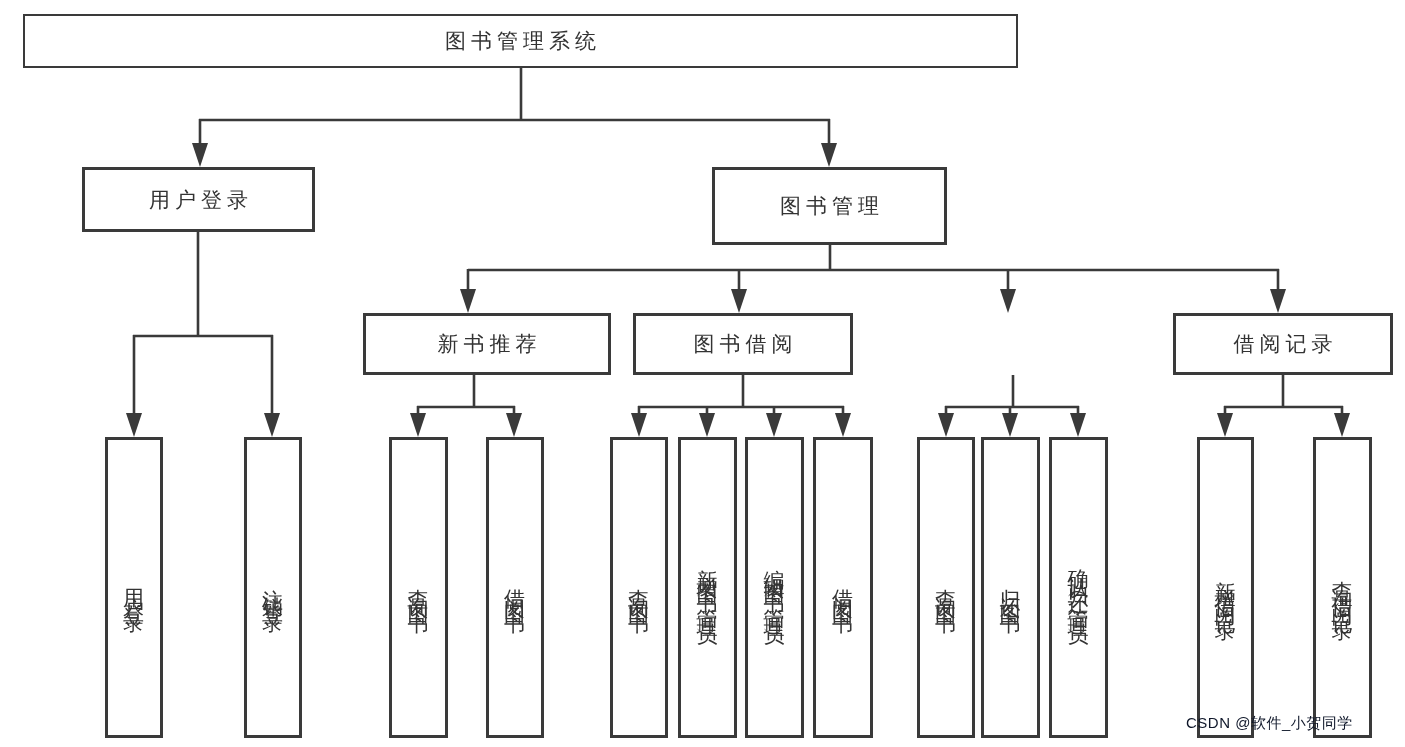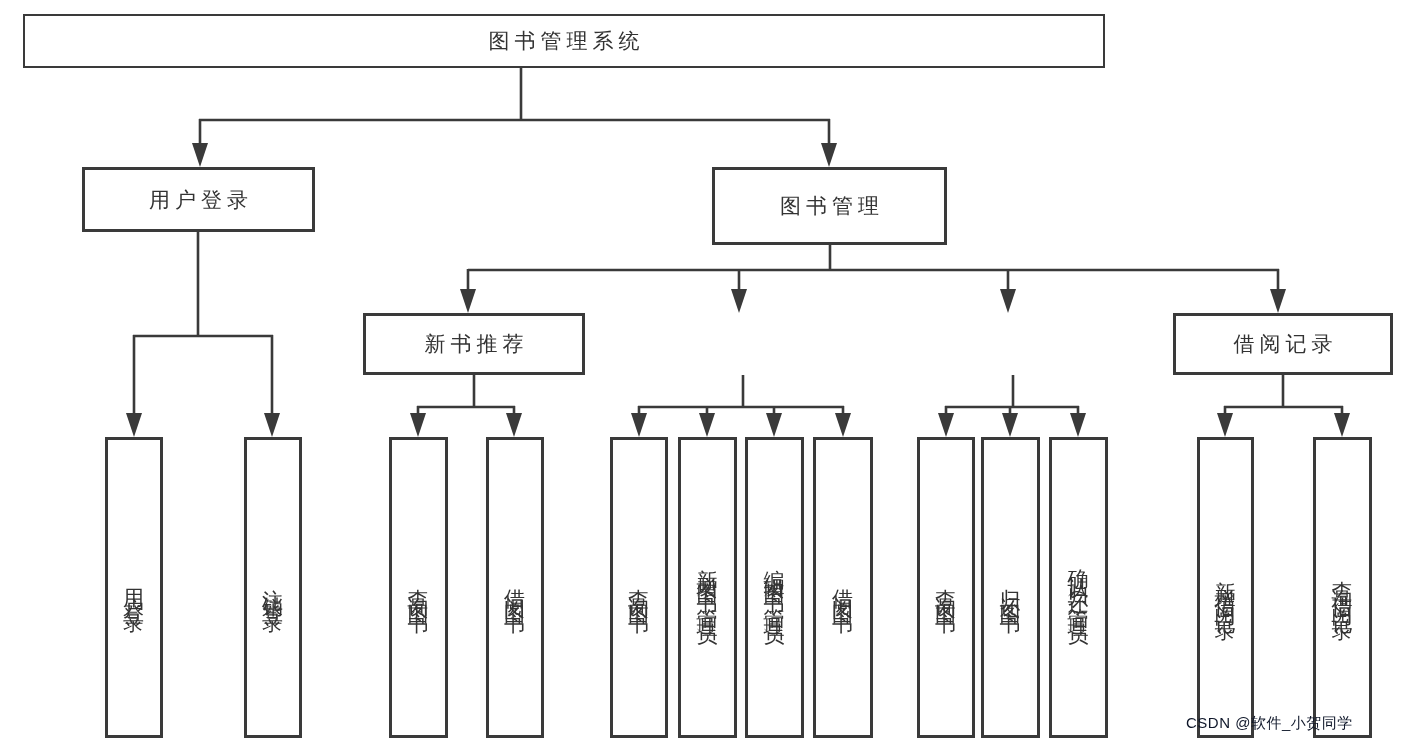--- a/index.html
+++ b/index.html
@@ -101,26 +101,27 @@
       <polygon points="766,413 782,413 774,437"></polygon>
       <polygon points="835,413 851,413 843,437"></polygon>
       <polygon points="938,413 954,413 946,437"></polygon>
       <polygon points="1002,413 1018,413 1010,437"></polygon>
       <polygon points="1070,413 1086,413 1078,437"></polygon>
       <polygon points="1217,413 1233,413 1225,437"></polygon>
       <polygon points="1334,413 1350,413 1342,437"></polygon>
     </g>
   </svg>
 
-  <div class="node root" style="left:23px; top:14px; width:1082px; height:54px;">图书管理系统</div>
+  <div class="node root" style="left:23px; top:14px; width:995px; height:54px;">图书管理系统</div>
 
   <div class="node" style="left:82px; top:167px; width:233px; height:65px;">用户登录</div>
   <div class="node" style="left:712px; top:167px; width:235px; height:78px;">图书管理</div>
 
-  <div class="node" style="left:363px; top:313px; width:222px; height:62px;">新书推荐</div>
+  <div class="node" style="left:363px; top:313px; width:248px; height:62px;">新书推荐</div>
+  <div class="node" style="left:633px; top:313px; width:220px; height:62px;">图书借阅</div>
   <div class="node" style="left:1173px; top:313px; width:220px; height:62px;">借阅记录</div>
 
   <div class="vnode" style="left:105px; top:437px; width:58px; height:301px;">
     <span>用户登录</span>
   </div>
   <div class="vnode" style="left:244px; top:437px; width:58px; height:301px;">
     <span>注销登录</span>
   </div>
 
   <div class="vnode" style="left:389px; top:437px; width:59px; height:301px;">

